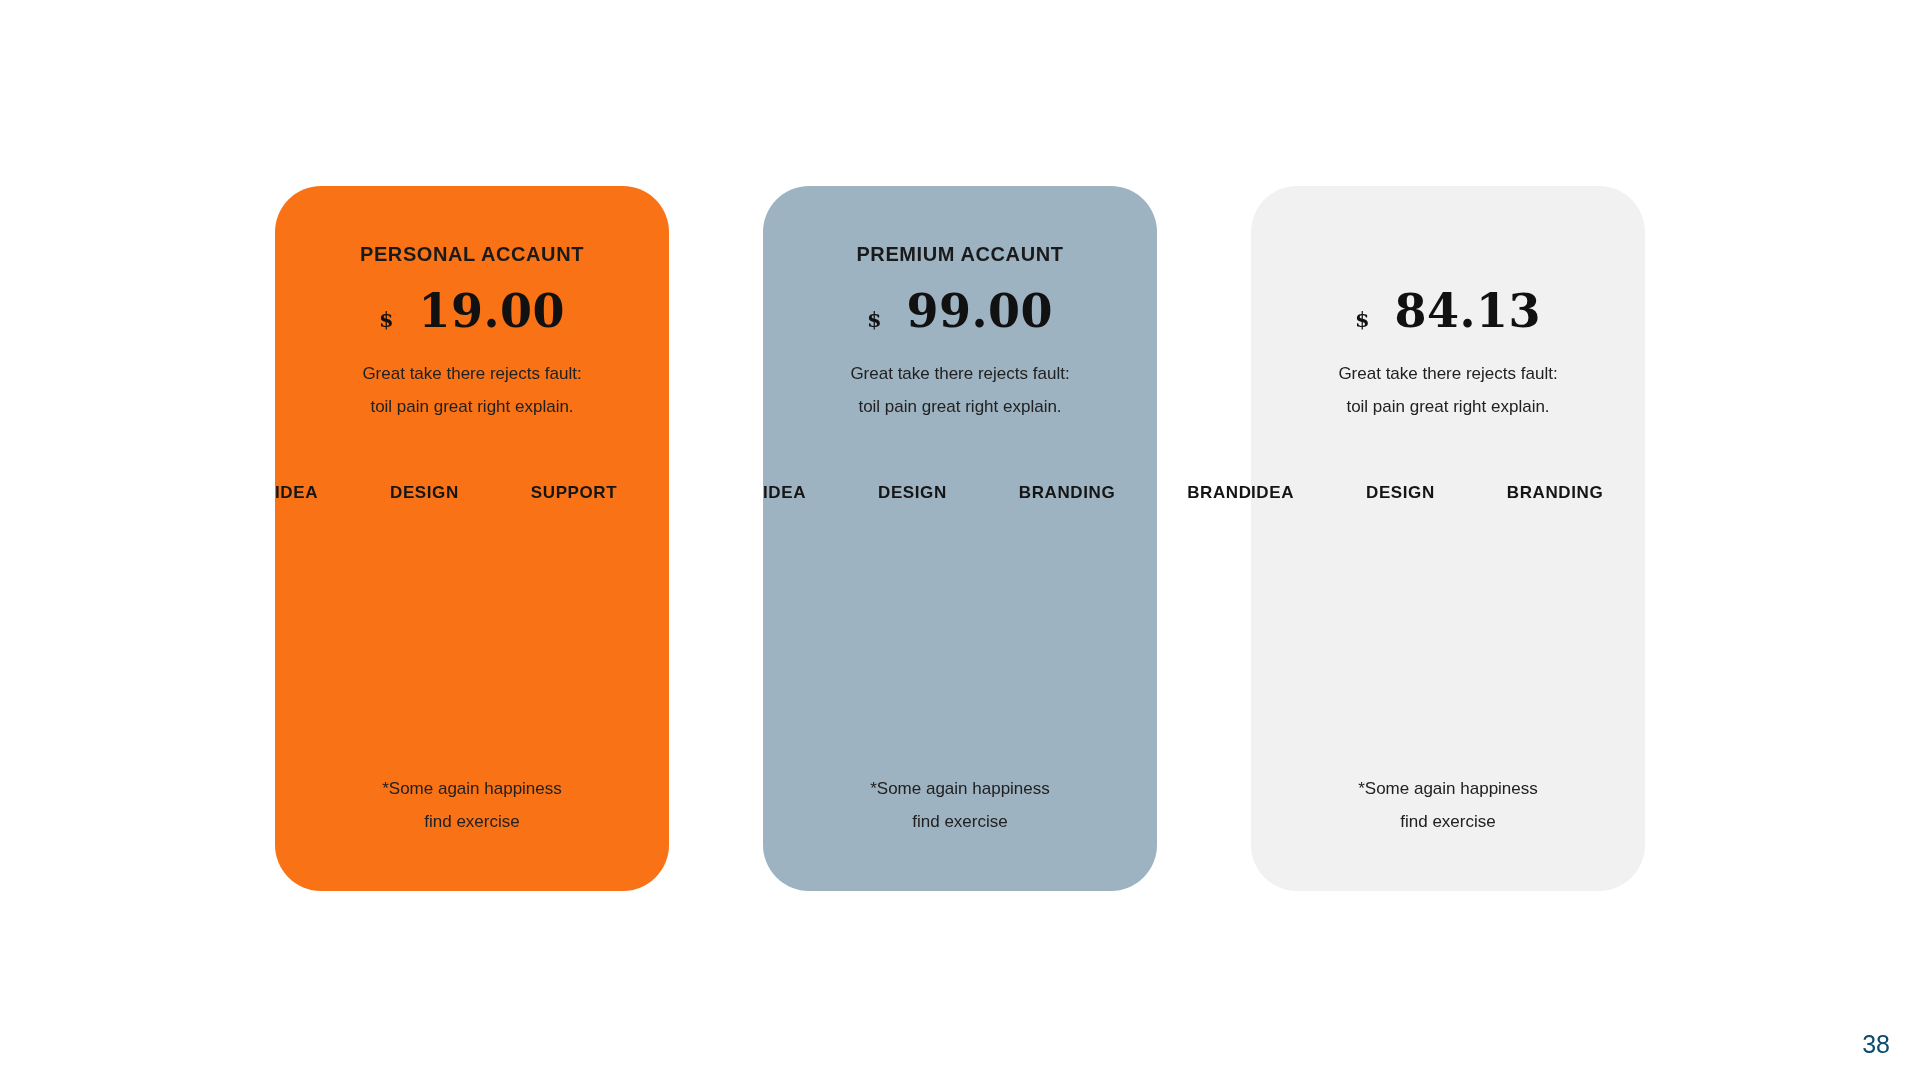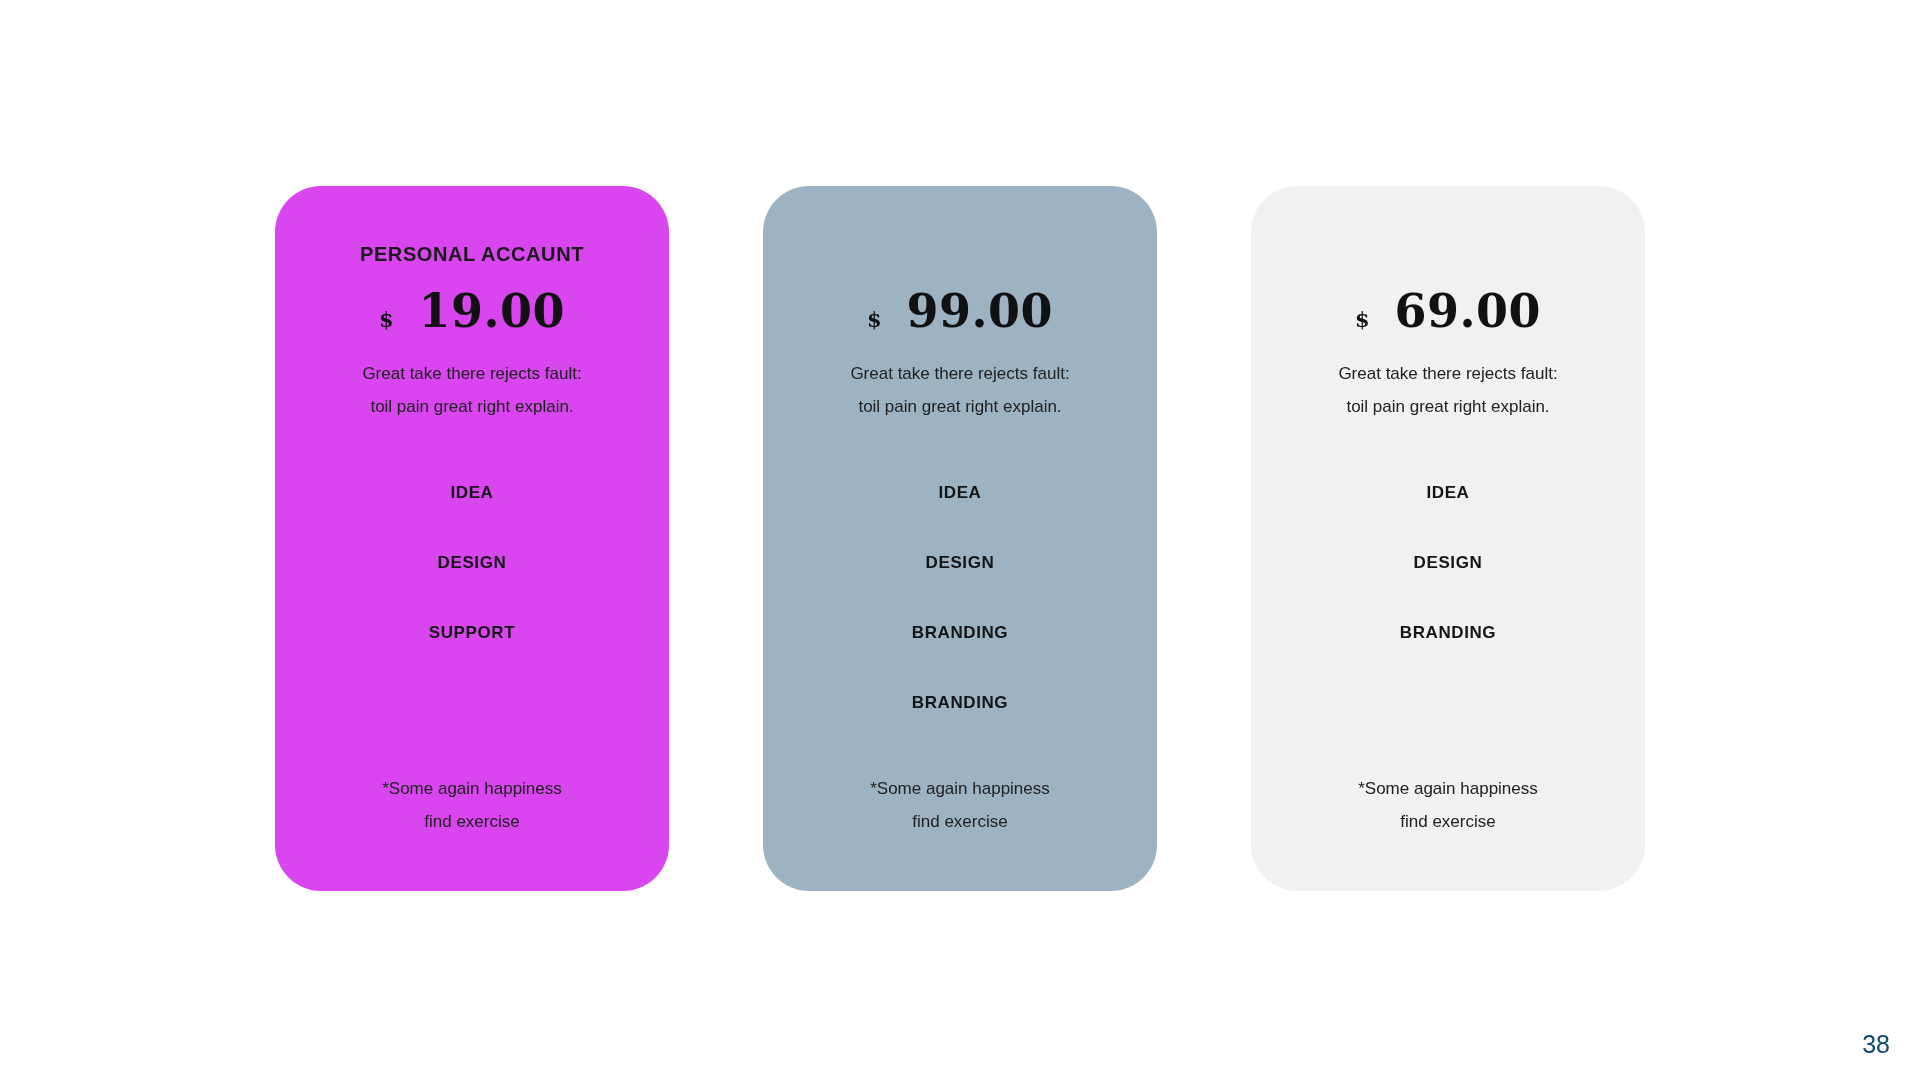--- a/index.html
+++ b/index.html
@@ -71,23 +71,23 @@
     font-size: 17px;
     line-height: 33px;
     font-weight: 400;
     color: #212121;
   }
   .card-features {
     position: absolute;
     top: 297px;
     left: 0; right: 0;
     display: flex;
-    flex-direction: column;
+    flex-direction: row;
     align-items: center;
-    gap: 50px;
+    gap: 72px;
   }
   .feature {
     font-size: 17px;
     line-height: 20px;
     font-weight: 700;
     letter-spacing: 0.6px;
     color: #151515;
   }
   .card-footnote {
     position: absolute;
@@ -108,21 +108,21 @@
     font-size: 25px;
     line-height: 28px;
     color: #0c4a6e;
   }
 </style>
 </head>
 <body>
 
 <div class="slide">
 
-  <section class="card card-0" style="background: #d946ef;">
+  <section class="card card-0" style="background: #f97316;">
     <h2 class="card-title">PERSONAL ACCAUNT</h2>
     <div class="card-price">
       <span class="currency">$</span>
       <span class="amount">19.00</span>
     </div>
     <p class="card-desc">
       <span class="line">Great take there rejects fault:</span>
       <span class="line">toil pain great right explain.</span>
     </p>
     <div class="card-features">
@@ -130,20 +130,21 @@
       <span class="feature">DESIGN</span>
       <span class="feature">SUPPORT</span>
     </div>
     <p class="card-footnote">
       <span class="line">*Some again happiness</span>
       <span class="line">find exercise</span>
     </p>
   </section>
 
   <section class="card card-1" style="background: rgb(157, 179, 194);">
+    <h2 class="card-title">PREMIUM ACCAUNT</h2>
     <div class="card-price">
       <span class="currency">$</span>
       <span class="amount">99.00</span>
     </div>
     <p class="card-desc">
       <span class="line">Great take there rejects fault:</span>
       <span class="line">toil pain great right explain.</span>
     </p>
     <div class="card-features">
       <span class="feature">IDEA</span>
@@ -153,21 +154,21 @@
     </div>
     <p class="card-footnote">
       <span class="line">*Some again happiness</span>
       <span class="line">find exercise</span>
     </p>
   </section>
 
   <section class="card card-2" style="background: rgb(241, 241, 241);">
     <div class="card-price">
       <span class="currency">$</span>
-      <span class="amount">69.00</span>
+      <span class="amount">84.13</span>
     </div>
     <p class="card-desc">
       <span class="line">Great take there rejects fault:</span>
       <span class="line">toil pain great right explain.</span>
     </p>
     <div class="card-features">
       <span class="feature">IDEA</span>
       <span class="feature">DESIGN</span>
       <span class="feature">BRANDING</span>
     </div>

